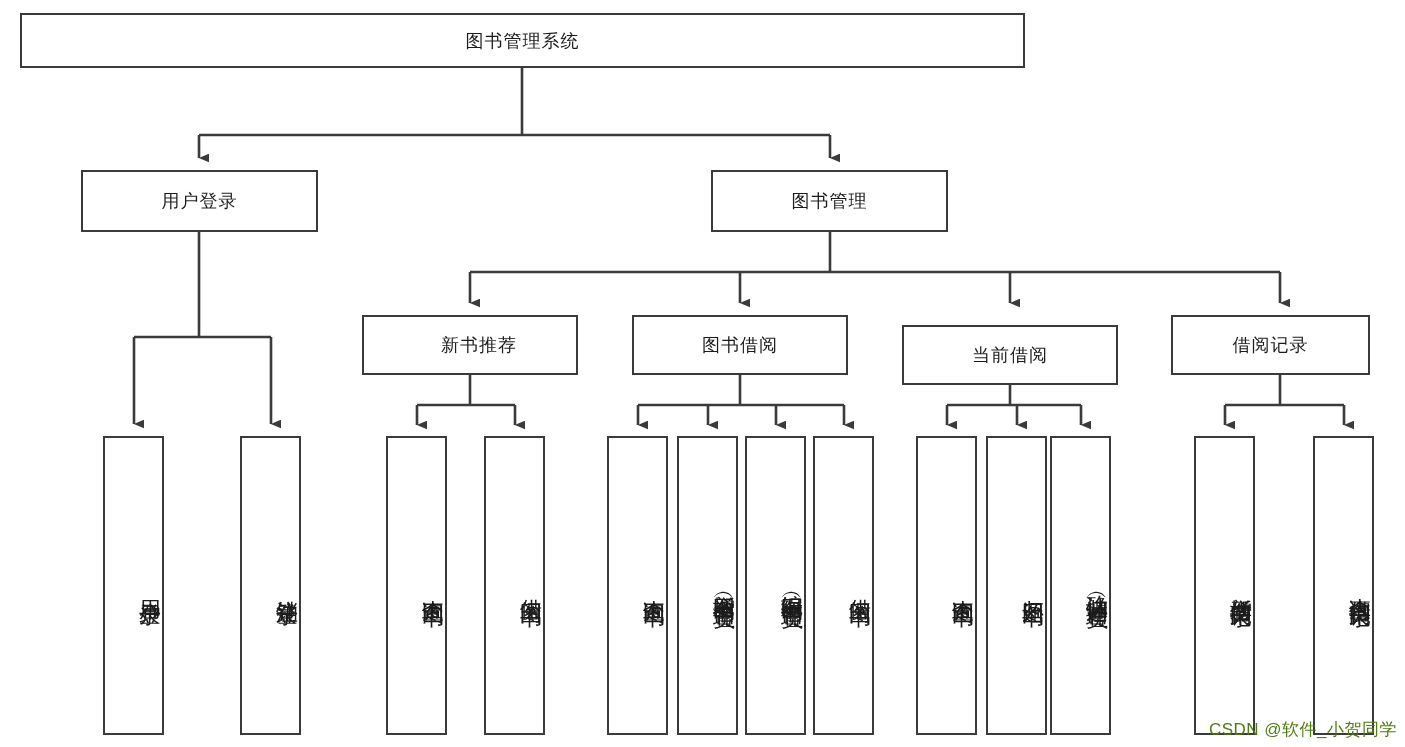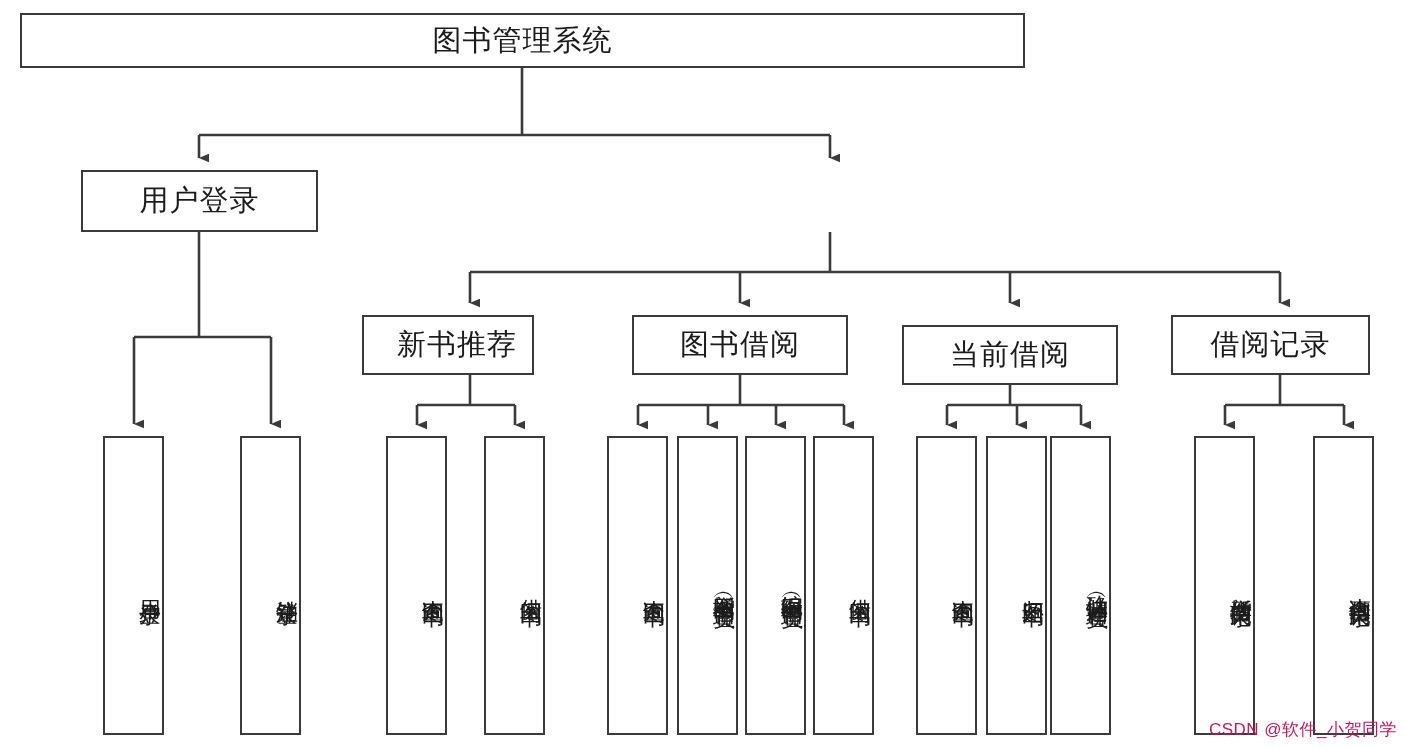--- a/index.html
+++ b/index.html
@@ -3,27 +3,27 @@
 <meta charset="utf-8">
 <style>
   html,body{margin:0;padding:0;background:#ffffff;}
   body{width:1405px;height:747px;overflow:hidden;
        font-family:"Liberation Sans","DejaVu Sans",sans-serif;}
   #stage{position:relative;width:1405px;height:747px;background:#fff;}
   #wires{position:absolute;left:0;top:0;width:1405px;height:747px;}
   .node{position:absolute;box-sizing:border-box;background:#ffffff;
         border:2.5px solid #3b3b3b;display:flex;align-items:center;
         justify-content:center;color:#1b1b1b;}
-  .node.h{font-size:29px;letter-spacing:1px;}
+  .node.h{font-size:18px;letter-spacing:1px;}
   .node.v{writing-mode:vertical-rl;text-orientation:upright;
           font-size:22px;line-height:1.12;letter-spacing:2px;
           padding:10px 0;align-items:flex-start;justify-content:center;}
   .node.v.tall{align-items:flex-start;}
   #watermark{position:absolute;right:8px;bottom:6px;font-size:17px;
-             color:#be185d;letter-spacing:.5px;white-space:nowrap;}
+             color:#4d7c0f;letter-spacing:.5px;white-space:nowrap;}
 </style>
 </head>
 <body>
 
 <div id="stage">
 
   <svg id="wires" viewBox="0 0 1405 747" xmlns="http://www.w3.org/2000/svg">
     <defs>
       <marker id="arw" markerWidth="9" markerHeight="11" refX="4.5" refY="10.4" orient="auto" markerUnits="userSpaceOnUse">
         <path d="M0,0 L9,0 L4.5,10.6 Z" fill="#3b3b3b"></path>
@@ -69,22 +69,23 @@
       <path d="M1280,375 L1280,405"></path>
       <path d="M1225,405 L1344,405"></path>
       <path d="M1225,405 L1225,425" marker-end="url(#arw)"></path>
       <path d="M1344,405 L1344,425" marker-end="url(#arw)"></path>
     </g>
   </svg>
 
   <div class="node h" style="left: 20px; top: 13px; width: 1005px; height: 55px;">图书管理系统</div>
 
   <div class="node h" style="left: 81px; top: 170px; width: 237px; height: 62px;">用户登录</div>
+  <div class="node h" style="left: 711px; top: 170px; width: 237px; height: 62px;">图书管理</div>
 
-  <div class="node h" style="left: 362px; top: 315px; width: 172px; height: 60px; padding-left: 18px;">新书推荐</div>
+  <div class="node h" style="left: 362px; top: 315px; width: 216px; height: 60px; padding-left: 18px;">新书推荐</div>
   <div class="node h" style="left: 632px; top: 315px; width: 216px; height: 60px;">图书借阅</div>
   <div class="node h" style="left: 902px; top: 325px; width: 216px; height: 60px;">当前借阅</div>
   <div class="node h" style="left: 1171px; top: 315px; width: 199px; height: 60px;">借阅记录</div>
 
   <div class="node v" style="left: 103px; top: 436px; width: 61px; height: 299px;">用户登录</div>
   <div class="node v" style="left: 240px; top: 436px; width: 61px; height: 299px;">注销登录</div>
   <div class="node v" style="left: 386px; top: 436px; width: 61px; height: 299px;">查询图书</div>
   <div class="node v" style="left: 484px; top: 436px; width: 61px; height: 299px;">借阅图书</div>
   <div class="node v" style="left: 607px; top: 436px; width: 61px; height: 299px;">查询图书</div>
   <div class="node v tall" style="left: 677px; top: 436px; width: 61px; height: 299px;">新增图书（管理员）</div>

